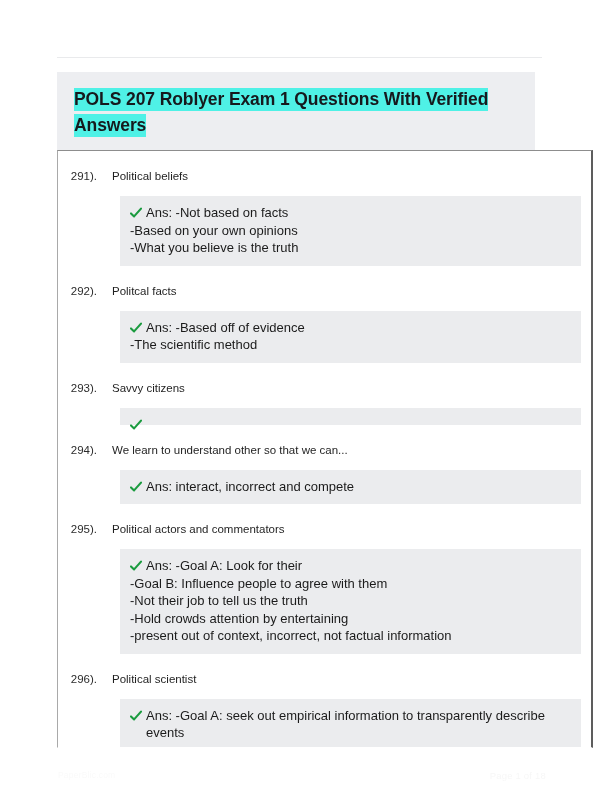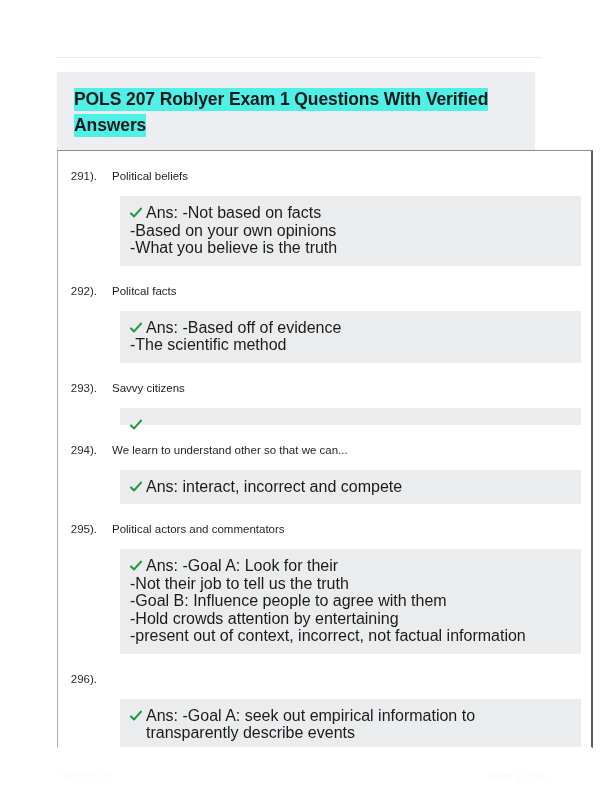--- a/index.html
+++ b/index.html
@@ -99,21 +99,21 @@
   }
 
   .ans-wrap {
     padding: 12px 10px 0 62px;
   }
   .ans-box {
     background: #ebecee;
     padding: 8px 10px 9px 10px;
   }
   .ans-line {
-    font-size: 16px;
+    font-size: 13px;
     color: #1b1b1b;
     line-height: 17.5px;
     white-space: pre-wrap;
   }
   .ans-line.first {
     position: relative;
     padding-left: 16px;
   }
   .check-icon {
     position: absolute;
@@ -221,30 +221,31 @@
       <li class="qa-item">
         <div class="q-row">
           <div class="q-num">295).</div>
           <div class="q-text">Political actors and commentators</div>
         </div>
         <div class="ans-wrap">
           <div class="ans-box">
             <div class="ans-line first"><span class="check-icon"><svg width="12" height="12" viewBox="0 0 12 12">
                   <path d="M1 6.4 L4.1 9.4 L11 1.6" fill="none" stroke="#1a9b3f" stroke-width="2.1" stroke-linecap="round" stroke-linejoin="round"></path>
                 </svg></span><span>Ans: -Goal A: Look for their</span></div>
+            <div class="ans-line"><span>-Goal B: Influence people to agree with them</span></div>
             <div class="ans-line"><span>-Not their job to tell us the truth</span></div>
-            <div class="ans-line"><span>-Goal B: Influence people to agree with them</span></div>
             <div class="ans-line"><span>-Hold crowds attention by entertaining</span></div>
             <div class="ans-line"><span>-present out of context, incorrect, not factual information</span></div>
           </div>
         </div>
       </li>
       <li class="qa-item">
         <div class="q-row">
           <div class="q-num">296).</div>
+          <div class="q-text">Political scientist</div>
         </div>
         <div class="ans-wrap tall">
           <div class="ans-box">
             <div class="ans-line first"><span class="check-icon"><svg width="12" height="12" viewBox="0 0 12 12">
                   <path d="M1 6.4 L4.1 9.4 L11 1.6" fill="none" stroke="#1a9b3f" stroke-width="2.1" stroke-linecap="round" stroke-linejoin="round"></path>
                 </svg></span><span>Ans: -Goal A: seek out empirical information to transparently describe events</span></div>
           </div>
         </div>
       </li>
     </ul>

